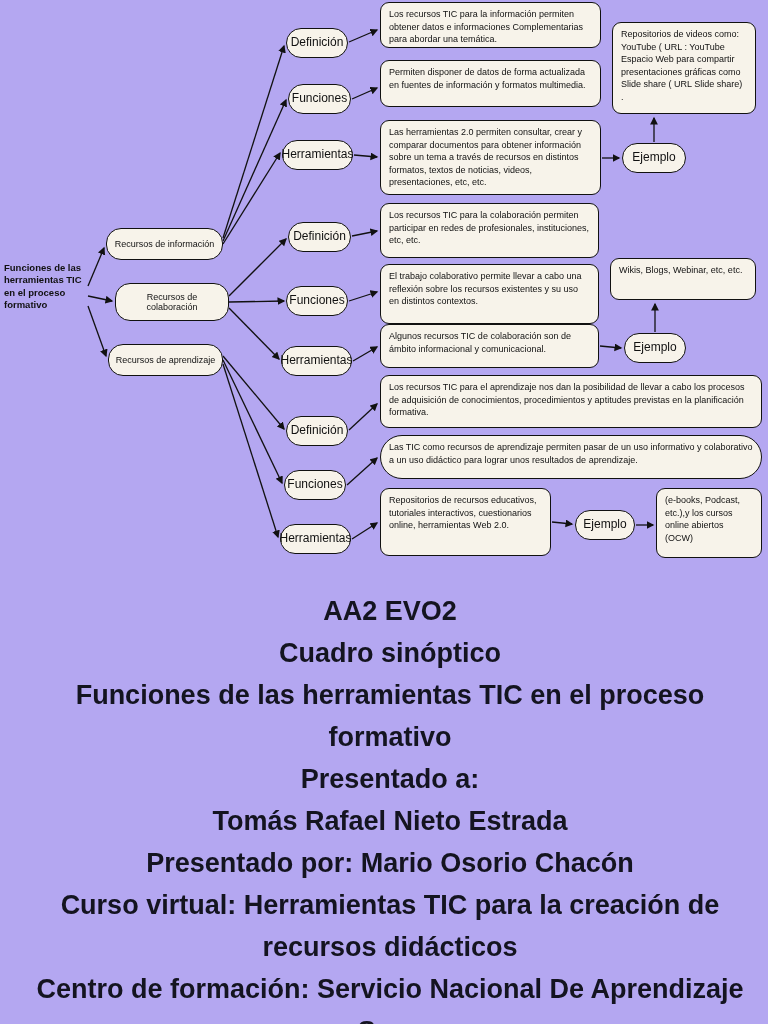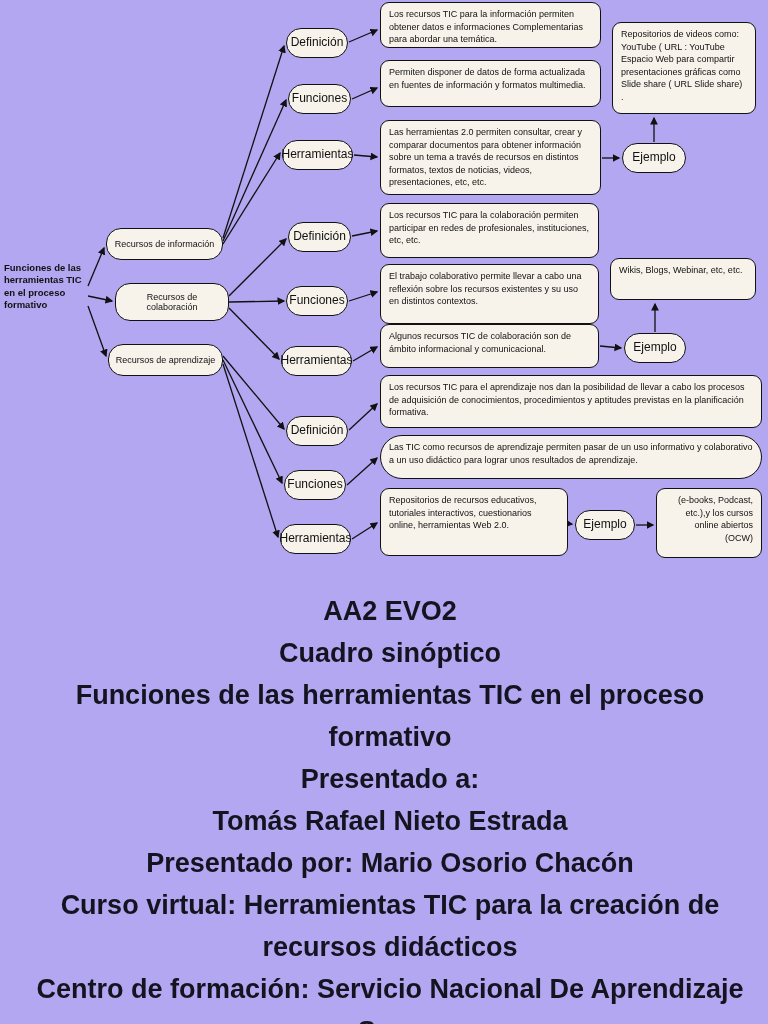--- a/index.html
+++ b/index.html
@@ -107,23 +107,23 @@
   <div class="box rect" style="left:380px; top:203px; width:219px; height:55px;">Los recursos TIC para la colaboración permiten participar en redes de profesionales, instituciones, etc, etc.</div>
 
   <div class="box rect" style="left:612px; top:22px; width:144px; height:92px;">Repositorios de videos como: YouTube ( URL : YouTube Espacio Web para compartir presentaciones gráficas como Slide share ( URL Slide share) .</div>
   <div class="box rect" style="left:380px; top:264px; width:219px; height:60px;">El trabajo colaborativo permite llevar a cabo una reflexión sobre los recursos existentes y su uso en distintos contextos.</div>
   <div class="box rect" style="left:380px; top:324px; width:219px; height:44px;">Algunos recursos TIC de colaboración son de ámbito informacional  y comunicacional.</div>
   <div class="box pill" style="left:624px; top:333px; width:62px; height:30px;">Ejemplo</div>
   <div class="box rect" style="left:380px; top:375px; width:382px; height:53px;">Los recursos TIC para el aprendizaje nos dan la posibilidad de llevar a cabo los procesos de adquisición de conocimientos, procedimientos y aptitudes previstas en la planificación formativa.</div>
 
   <div class="box rect" style="left:610px; top:258px; width:146px; height:42px;">Wikis, Blogs, Webinar, etc, etc.</div>
   <div class="box rect" style="left:380px; top:435px; width:382px; height:44px;border-radius:22px;">Las TIC como recursos de aprendizaje permiten pasar de un uso informativo y colaborativo a un uso didáctico para lograr unos resultados de aprendizaje.</div>
-  <div class="box rect" style="left:380px; top:488px; width:188px; height:68px;">Repositorios de recursos educativos, tutoriales interactivos, cuestionarios online, herramientas Web 2.0.</div>
+  <div class="box rect" style="left:380px; top:488px; width:171px; height:68px;">Repositorios de recursos educativos, tutoriales interactivos, cuestionarios online, herramientas Web 2.0.</div>
   <div class="box pill" style="left:575px; top:510px; width:60px; height:30px;">Ejemplo</div>
-  <div class="box rect" style="left:656px; top:488px; width:106px; height:70px;text-align:right;">(e-books, Podcast, etc.),y los cursos online abiertos (OCW)</div>
+  <div class="box rect" style="left:656px; top:488px; width:106px; height:70px;">(e-books, Podcast, etc.),y los cursos online abiertos (OCW)</div>
 
 </div>
 
 <div class="footer">
   <div class="line">AA2 EVO2</div>
   <div class="line">Cuadro sinóptico</div>
   <div class="line">Funciones de las herramientas TIC en el proceso formativo</div>
   <div class="line">Presentado a:</div>
   <div class="line">Tomás Rafael Nieto Estrada</div>
   <div class="line">Presentado por: Mario Osorio Chacón</div>

